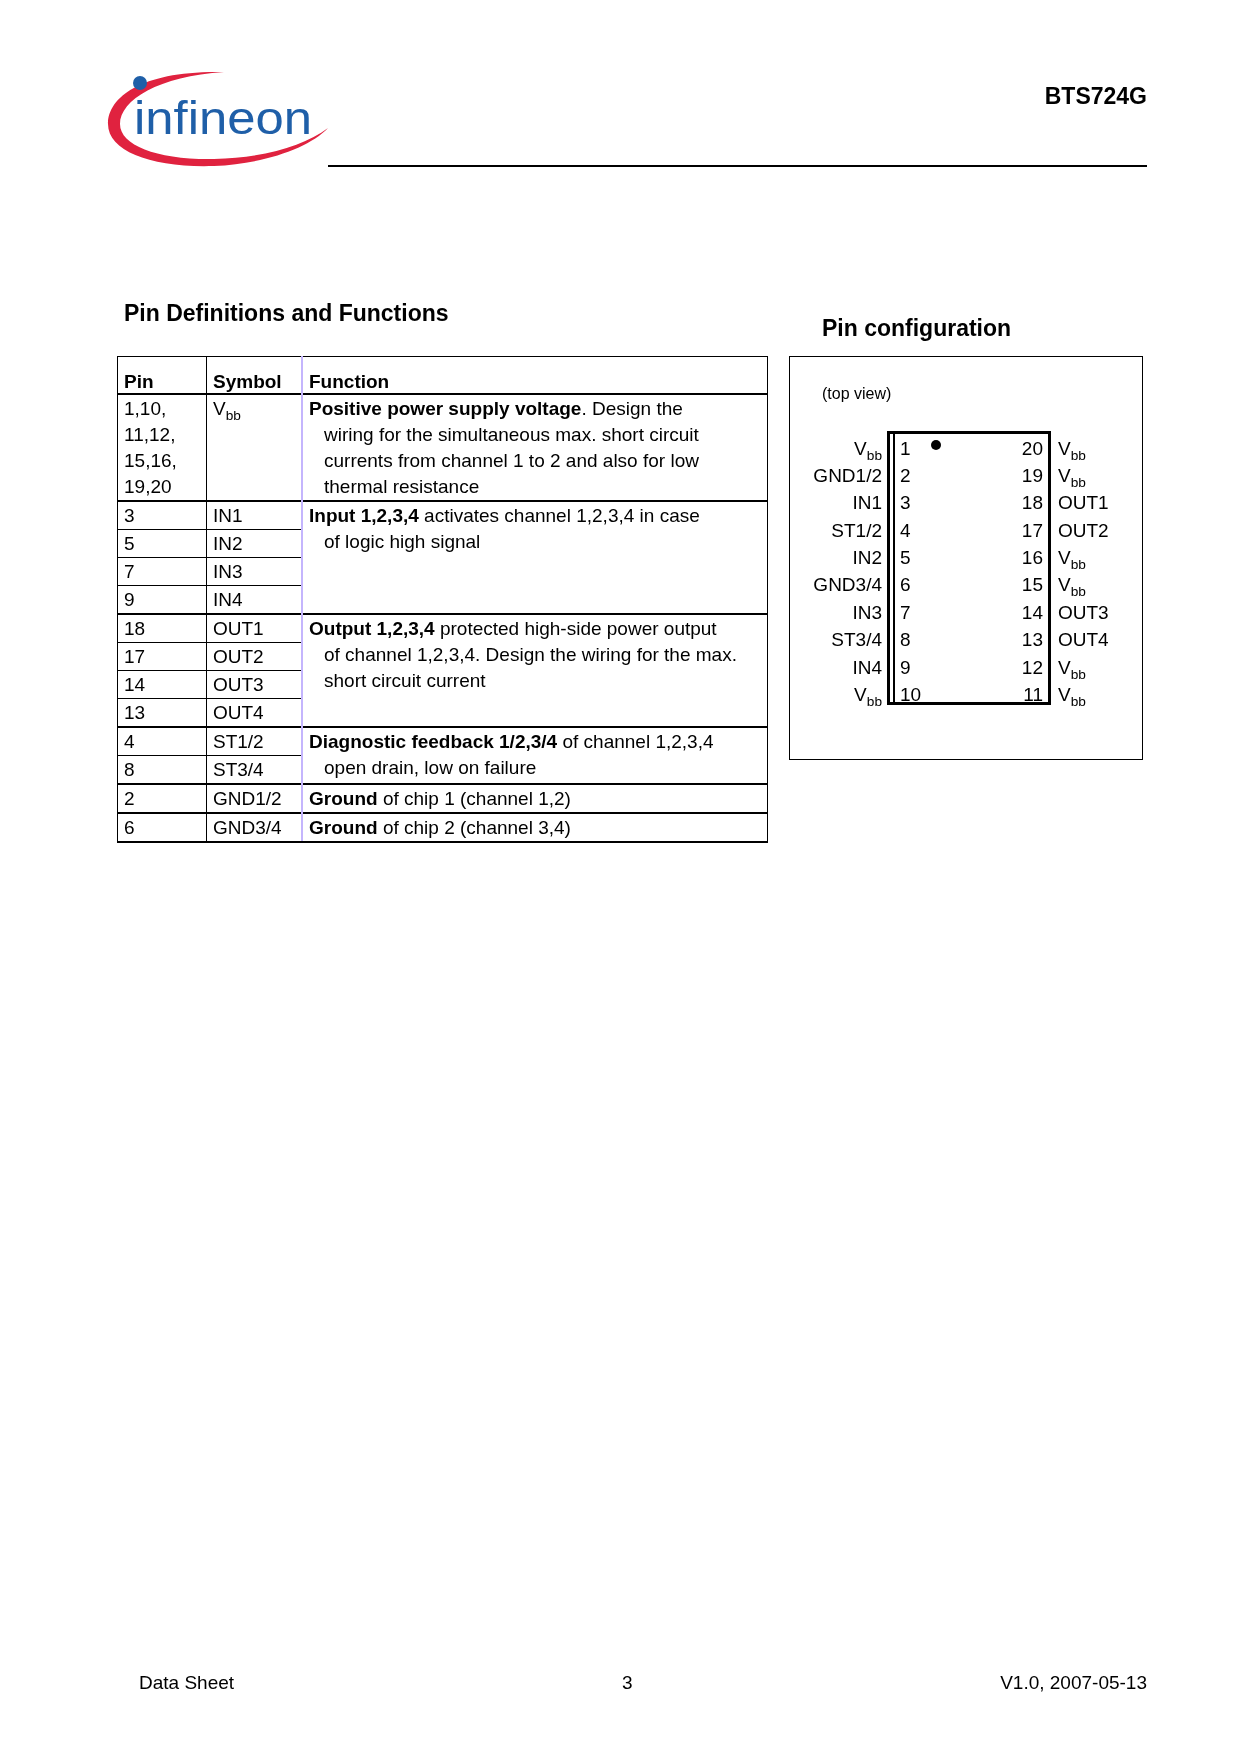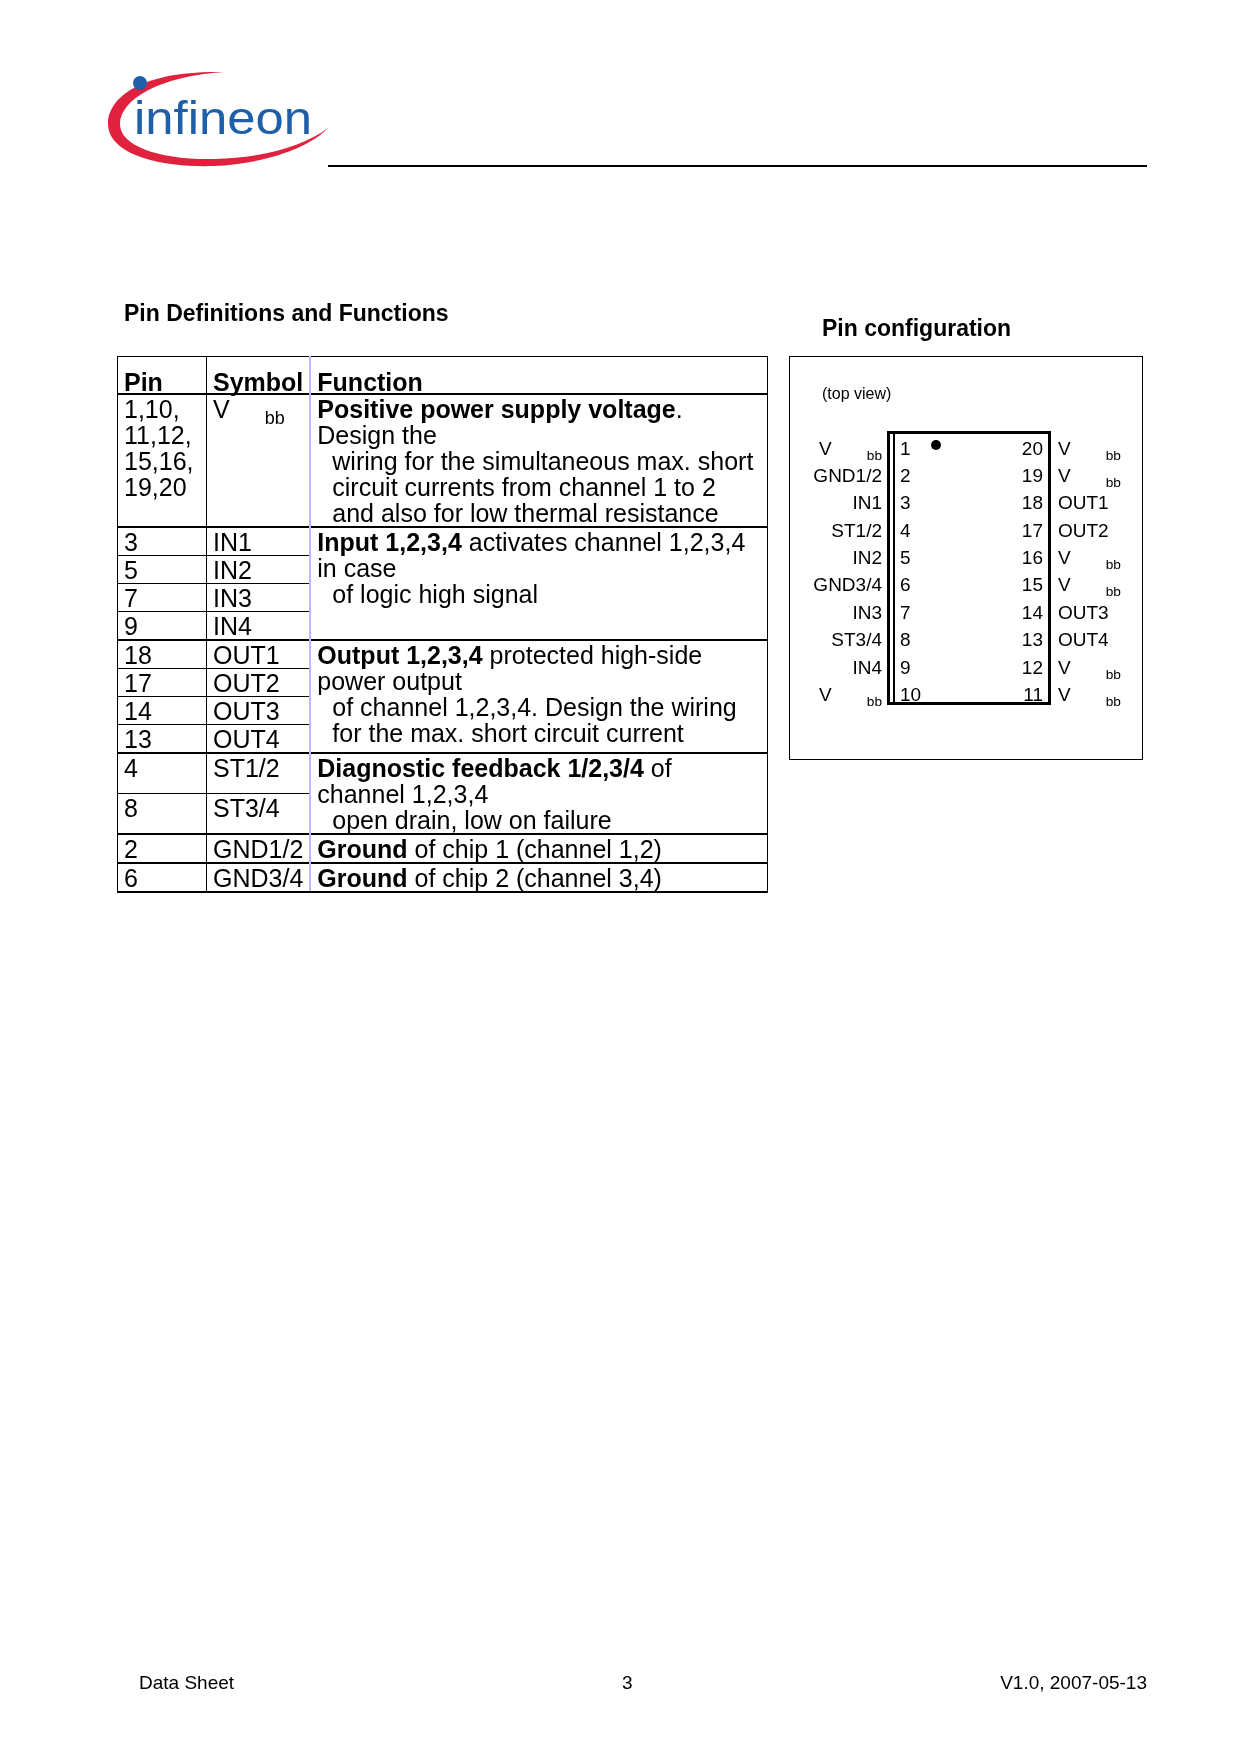--- a/index.html
+++ b/index.html
@@ -7,30 +7,30 @@
          font-family:"Liberation Sans", sans-serif; color:#000; }
   .logo { position:absolute; left:104px; top:66px; width:226px; height:104px; }
   .hdr-title { position:absolute; right:93px; top:82px; text-align:right;
                font-weight:bold; font-size:23px; line-height:28px; }
   .hdr-rule { position:absolute; left:328px; top:165px; width:819px; height:1.5px; background:#000; }
   .sec-title { position:absolute; font-weight:bold; font-size:23px; }
   #t-defs { left:124px; top:300px; }
   #t-cfg { left:822px; top:315px; }
 
   table.pins { position:absolute; left:117px; top:356px; width:651px;
-               border-collapse:collapse; font-size:25px;padding-left:24px; }
+               border-collapse:collapse; font-size:19px;padding-left:24px; }
   table.pins td { border:1px solid #000; vertical-align:top; padding:1px 6px 0 6px; line-height:26px; }
   table.pins td.pin { width:76px; }
   table.pins td.sym { width:82px; }
   table.pins tr.head td { font-weight:bold; padding-top:14px; line-height:22px; }
   table.pins tr.grp-start td { border-top:2px solid #000; }
   table.pins td.fn { border-left:2px solid #c4b5fd; }
   table.pins td.fn .cont { padding-left:15px; display:block; }
   table.pins .b { font-weight:bold; }
-  sub { font-size:0.72em; vertical-align:-0.35em; line-height:0;margin-left:35px; }
+  sub { font-size:0.72em; vertical-align:-0.35em; line-height:0; }
 
   .cfg-box { position:absolute; left:789px; top:356px; width:354px; height:404px; border:1.5px solid #000; box-sizing:border-box;padding-left:31px; }
   .topview { position:absolute; left:32px; top:28px; font-size:16px; }
   .chip { position:absolute; left:97px; top:74px; width:164px; height:274px;
           border:3px solid #000; border-left:none; box-sizing:border-box; }
   .chip::before { content:""; position:absolute; left:0; top:0; bottom:0; width:3px; background:#000; }
   .chip::after { content:""; position:absolute; left:6px; top:0; bottom:0; width:2px; background:#000; }
   .dot { position:absolute; left:44px; top:6px; width:10px; height:10px; border-radius:50%; background:#000; }
   .prow { position:absolute; font-size:19px; line-height:22px; }
   .lname { position:absolute; right:260px; text-align:right; white-space:nowrap; }
@@ -45,20 +45,21 @@
 </style>
 </head>
 <body>
 
 <svg class="logo" viewBox="0 0 226 104">
   <path d="M120 6 C 40 4, 4 30, 4 58 C 4 86, 50 102, 110 100 C 160 98, 205 82, 224 62 C 200 80, 160 92, 110 93 C 55 94, 16 80, 16 58 C 16 34, 55 10, 120 6 Z" fill="#e0223f"></path>
   <circle cx="36" cy="17" r="7" fill="#1f5fa8"></circle>
   <text x="30" y="68" font-family="Liberation Sans, sans-serif" font-size="46" fill="#1f5fa8" textLength="178" lengthAdjust="spacingAndGlyphs">infineon</text>
 </svg>
 <div class="hdr-title">
+  <div>BTS724G</div>
 </div>
 <div class="hdr-rule"></div>
 
 <div class="sec-title" id="t-defs">Pin Definitions and Functions</div>
 <div class="sec-title" id="t-cfg">Pin configuration</div>
 
 <table class="pins">
   <tbody>
       <tr class="head">
     <td class="pin">Pin</td>

